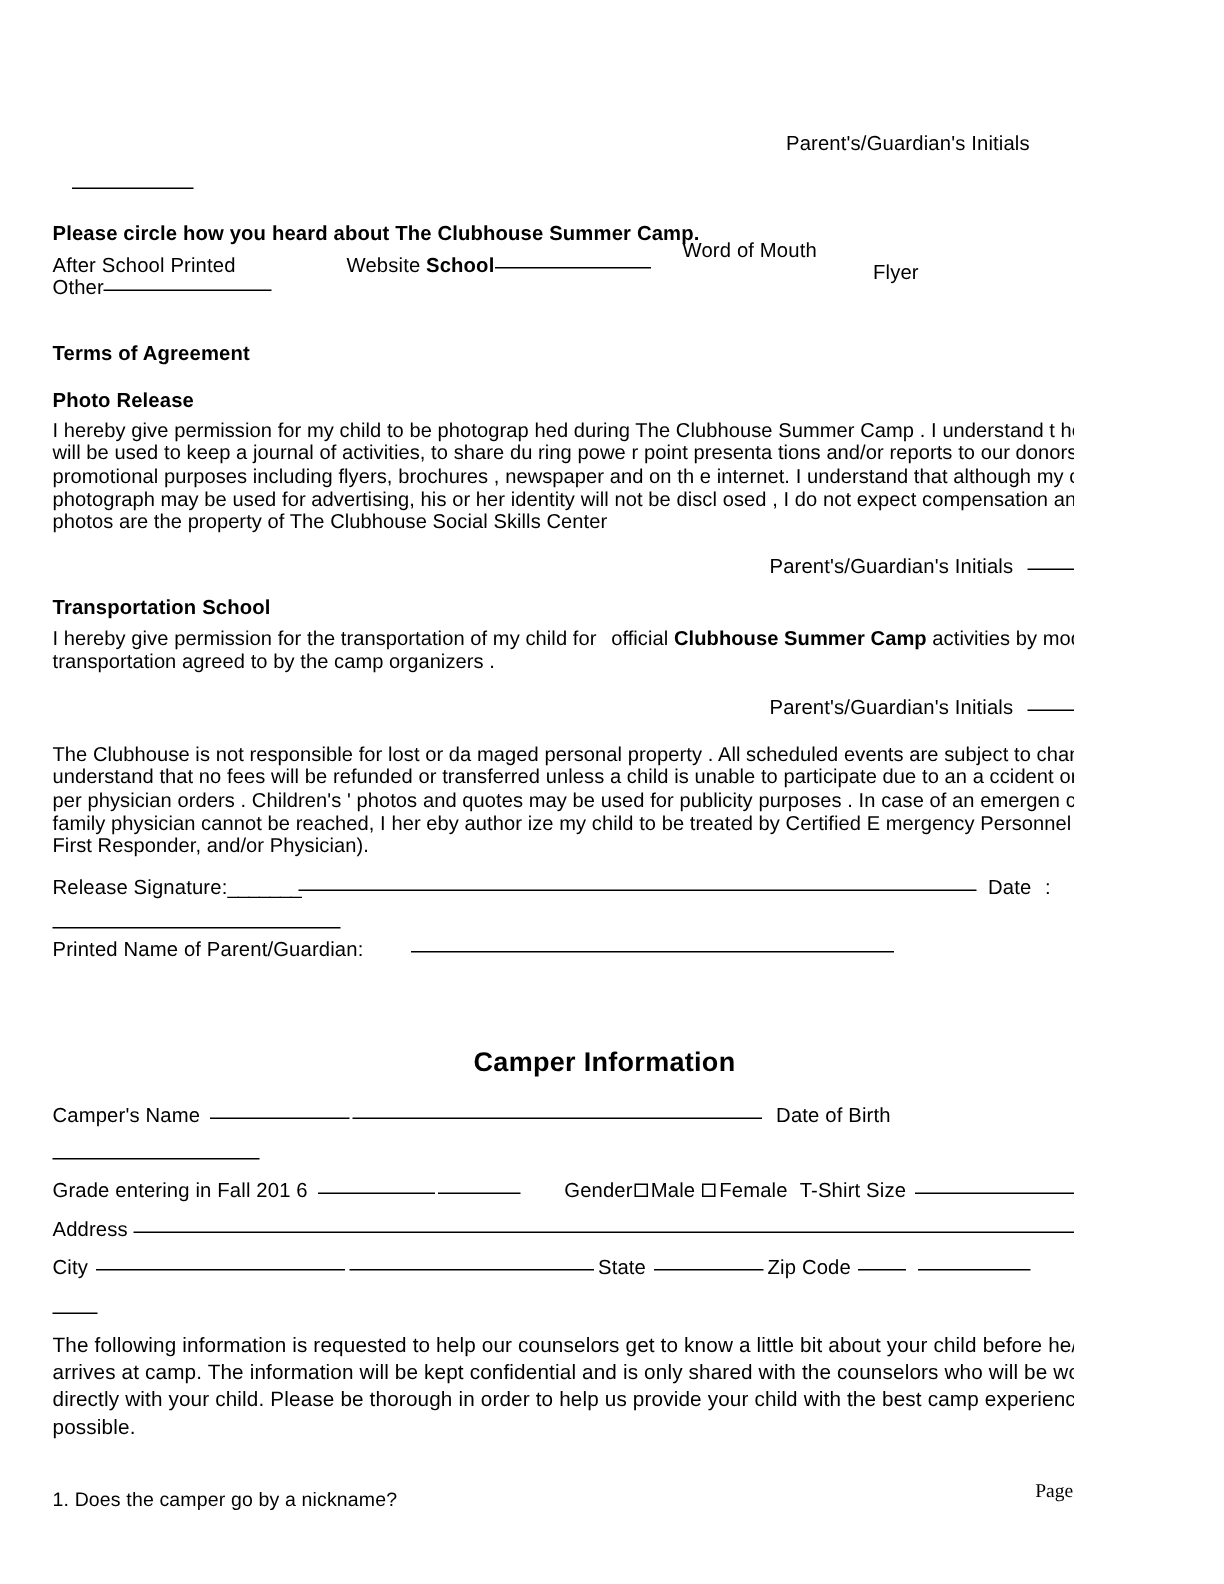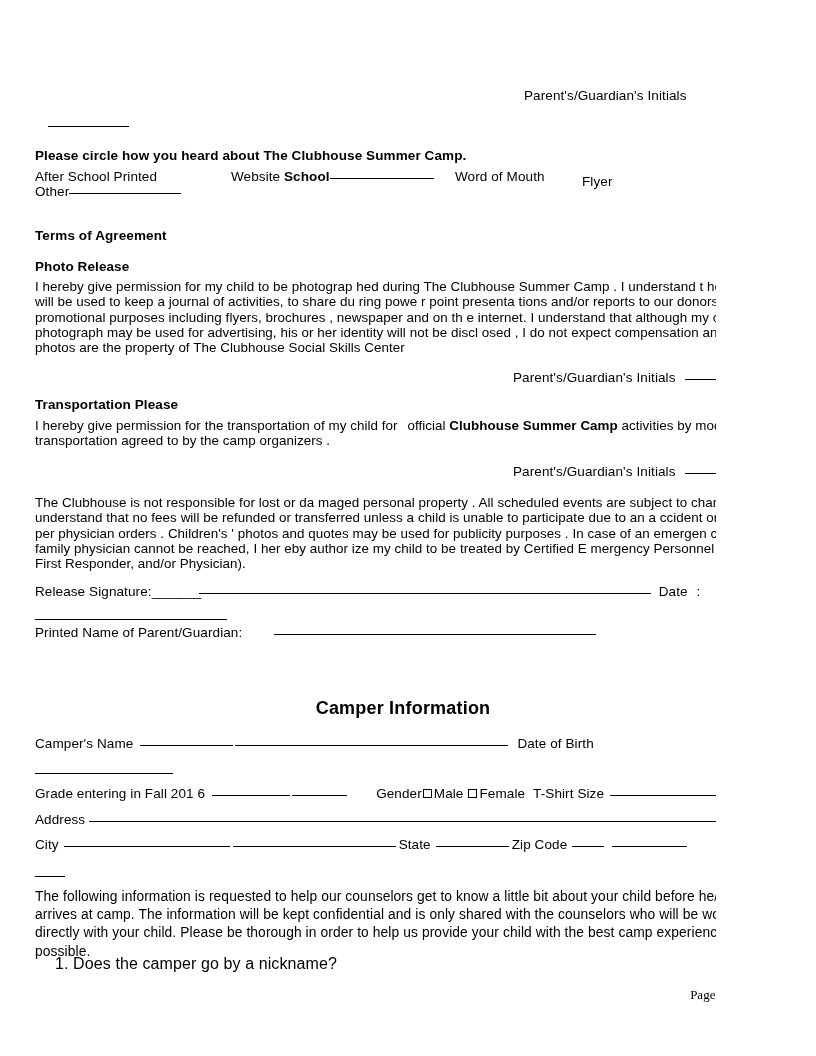--- a/index.html
+++ b/index.html
@@ -95,39 +95,39 @@
     <div class="abs t b" style="left:0px; top:136px; width:746px;">Please circle how you heard about The Clubhouse Summer Camp.</div>
 
     <div class="abs t" style="left:0px; top:169px;">After School Printed</div>
 
     <div class="abs t" style="left:196px; top:169px;">Website</div>
 
     <div class="abs t nowrap" style="left:249px; top:169px;font-weight:bold;">
       <span>School</span><span class="rule" style="width:104px;"></span>
     </div>
 
-    <div class="abs t" style="left:420px; top:169px;">Word of Mouth</div>
+    <div class="abs t" style="left:420px; top:159px;">Word of Mouth</div>
 
     <div class="abs t" style="left:547px; top:174px;">Flyer</div>
 
     <div class="abs t nowrap" style="left:0px; top:184px;">
       <span>Other</span><span class="rule" style="width:112px;"></span>
     </div>
 
     <div class="abs t b" style="left:0px; top:216px;">Terms of Agreement</div>
 
     <div class="abs t b" style="left:0px; top:247px;">Photo Release</div>
 
     <div class="abs para" style="left:0px; top:279px; width:745px;">I hereby give permission for my child to be photograp  hed during  The Clubhouse Summer Camp  . I understand t he photos will be used to keep a journal of activities,  to share du ring powe r point presenta tions and/or reports to our donors and for promotional purposes including flyers, brochures   , newspaper  and on th e internet.  I understand that although my chil d's photograph may be used for advertising, his or her identity will not be discl   osed , I do not expect compensation  and that all photos are the property of  The Clubhouse Social Skills Center</div>
 
     <div class="abs t nowrap" style="left:478px; top:370px;">
       <span>Parent's/Guardian's Initials</span><span class="rule" style="width:78px; margin-left:9px;"></span>
     </div>
 
-    <div class="abs t b" style="left:0px; top:385px;">Transportation Please</div>
+    <div class="abs t b" style="left:0px; top:385px;">Transportation School</div>
 
     <div class="abs para" style="left:0px; top:418px; width:722px;">
       <span>I hereby give permission for the transportation of my child for</span>
       <span style="padding-left:6px;">official</span>
       <span class="b">Clubhouse Summer Camp</span>
       <span>activities by modes of transportation agreed to by the  camp organizers .</span>
     </div>
 
     <div class="abs t nowrap" style="left:478px; top:464px;">
       <span>Parent's/Guardian's Initials</span><span class="rule" style="width:78px; margin-left:9px;"></span>
@@ -168,21 +168,21 @@
     <div class="abs t nowrap" style="left:0px; top:837px;">
       <span>City</span><span class="rule-thin" style="width:166px; margin-left:5px;"></span><span class="rule-thin" style="width:163px; margin-left:3px;"></span><span style="padding-left:3px;">State</span><span class="rule-thin" style="width:73px; margin-left:5px;"></span><span style="padding-left:3px;">Zip Code</span><span class="rule-thin" style="width:32px; margin-left:5px;"></span><span class="rule-thin" style="width:75px; margin-left:8px;"></span>
     </div>
 
     <div class="abs" style="left:0px; top:865px;">
       <span class="rule-thin" style="width:30px;"></span>
     </div>
 
     <div class="abs t" style="left:0px; top:888px; width:746px; line-height:18.2px; font-size:13.8px;">The following information is requested to help our counselors get to know a little bit about your child before he/she arrives at camp. The information will be kept confidential and is only shared with the counselors who will be working directly with your child. Please be thorough in order to help us provide your child with the best camp experience possible.</div>
 
-    <div class="abs t" style="left:0px; top:956px; font-size:16px;margin-left:20px;">1. Does the camper go by a nickname?</div>
+    <div class="abs t" style="left:0px; top:992px; font-size:13px;">1. Does the camper go by a nickname?</div>
 
     <div class="abs footer right" style="left:0px; top:975px; width:716px;margin-top:11px;">
       <span>Page</span>
       <span class="pg">3</span>
       <span>of</span>
       <span class="pg">5</span>
     </div>
 
   </div>
 </div>

